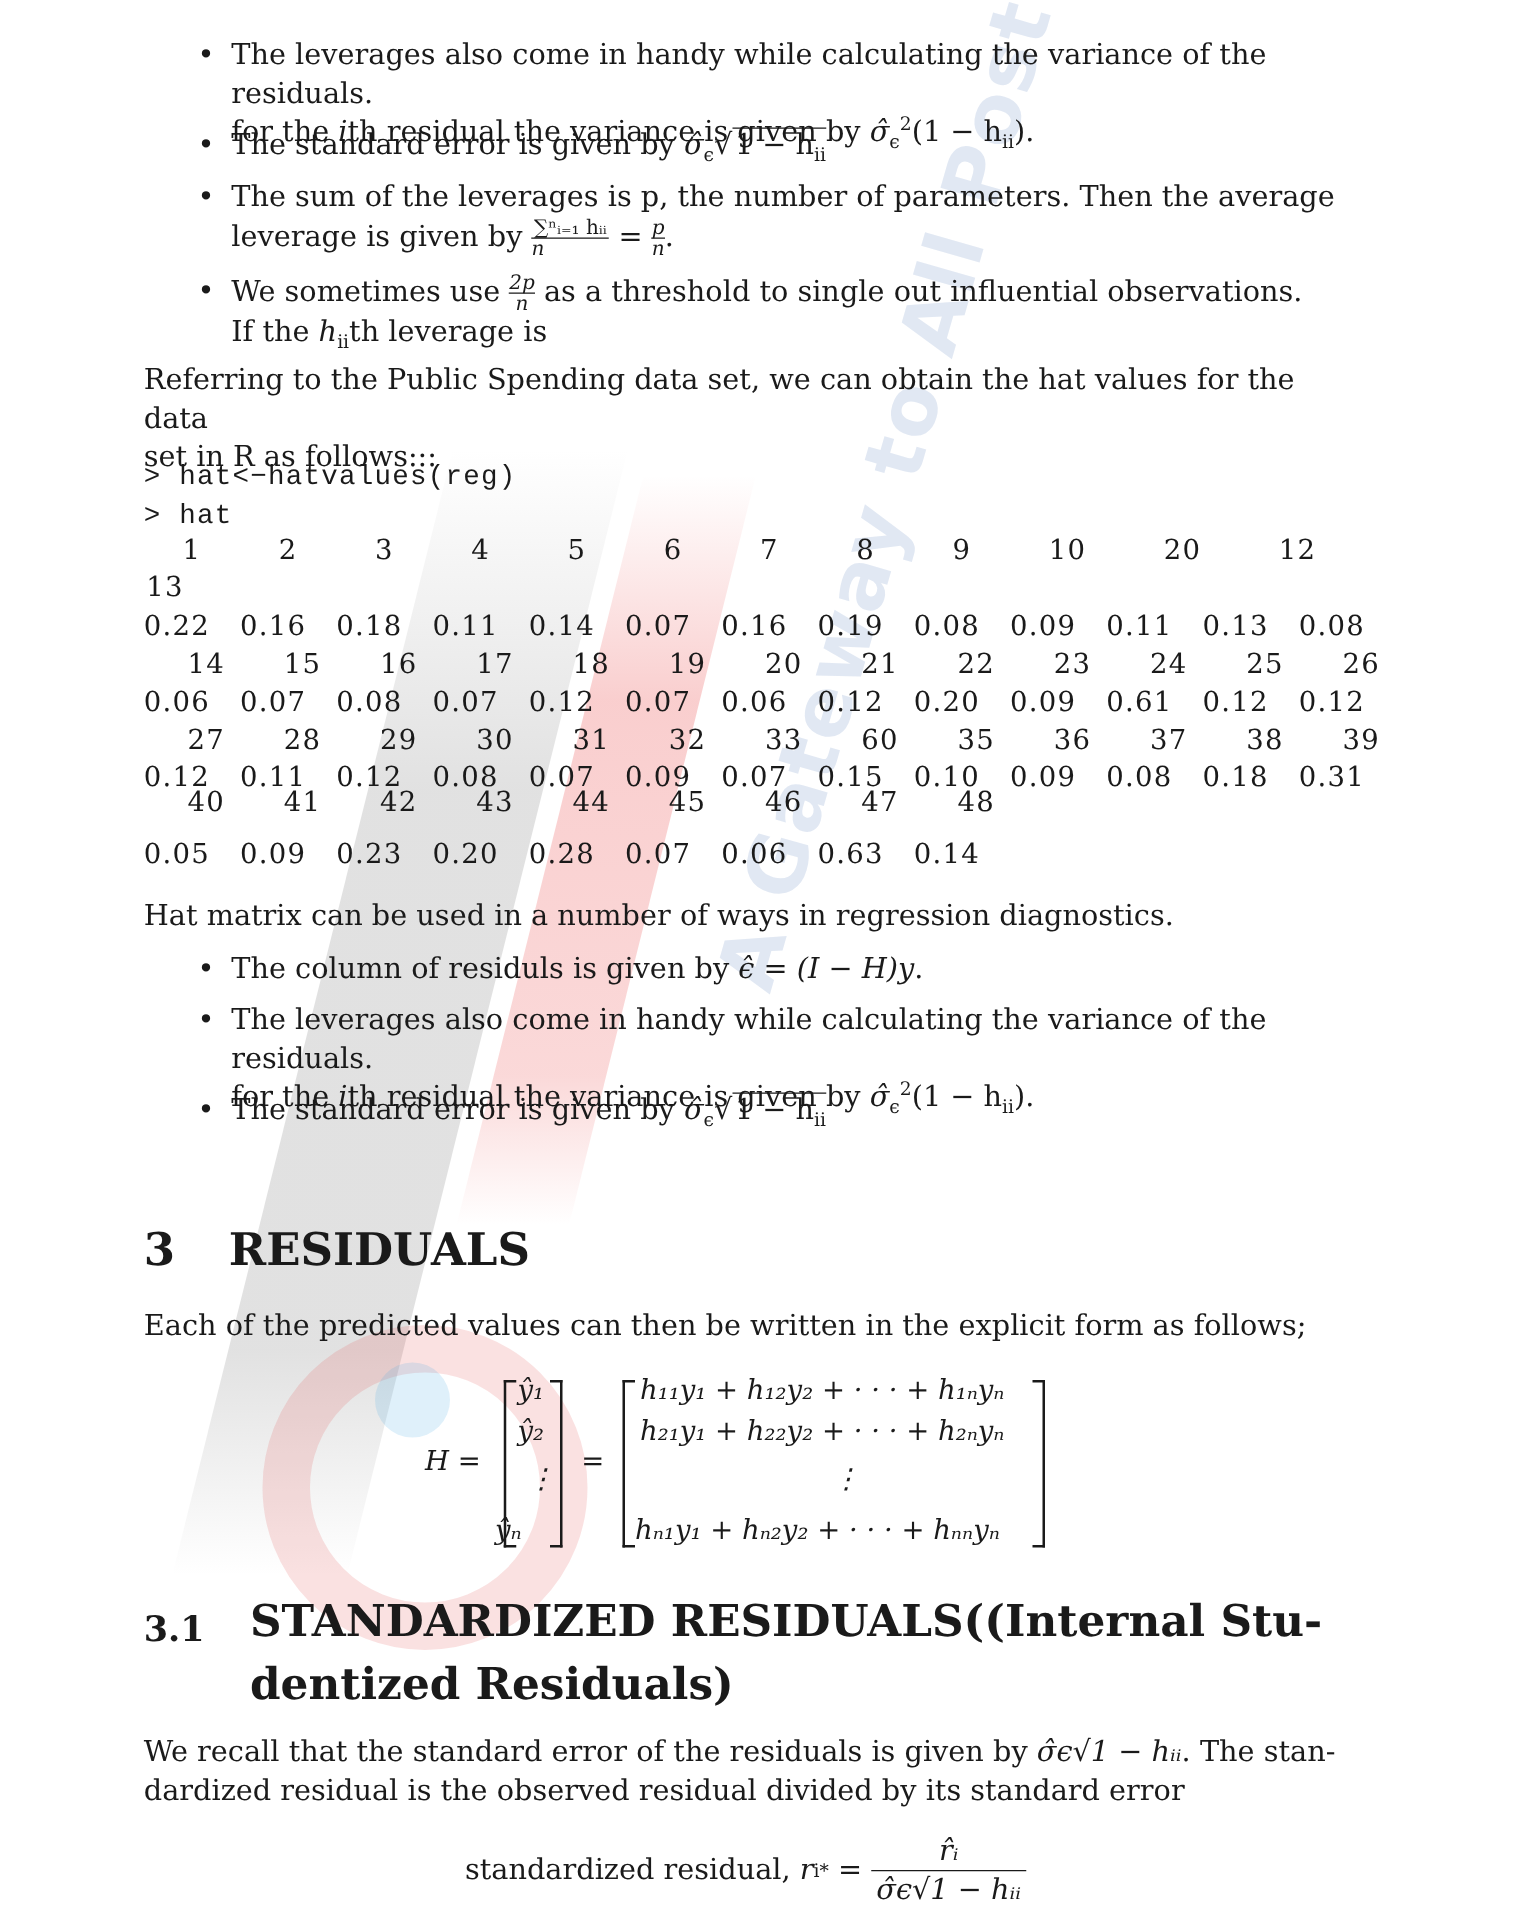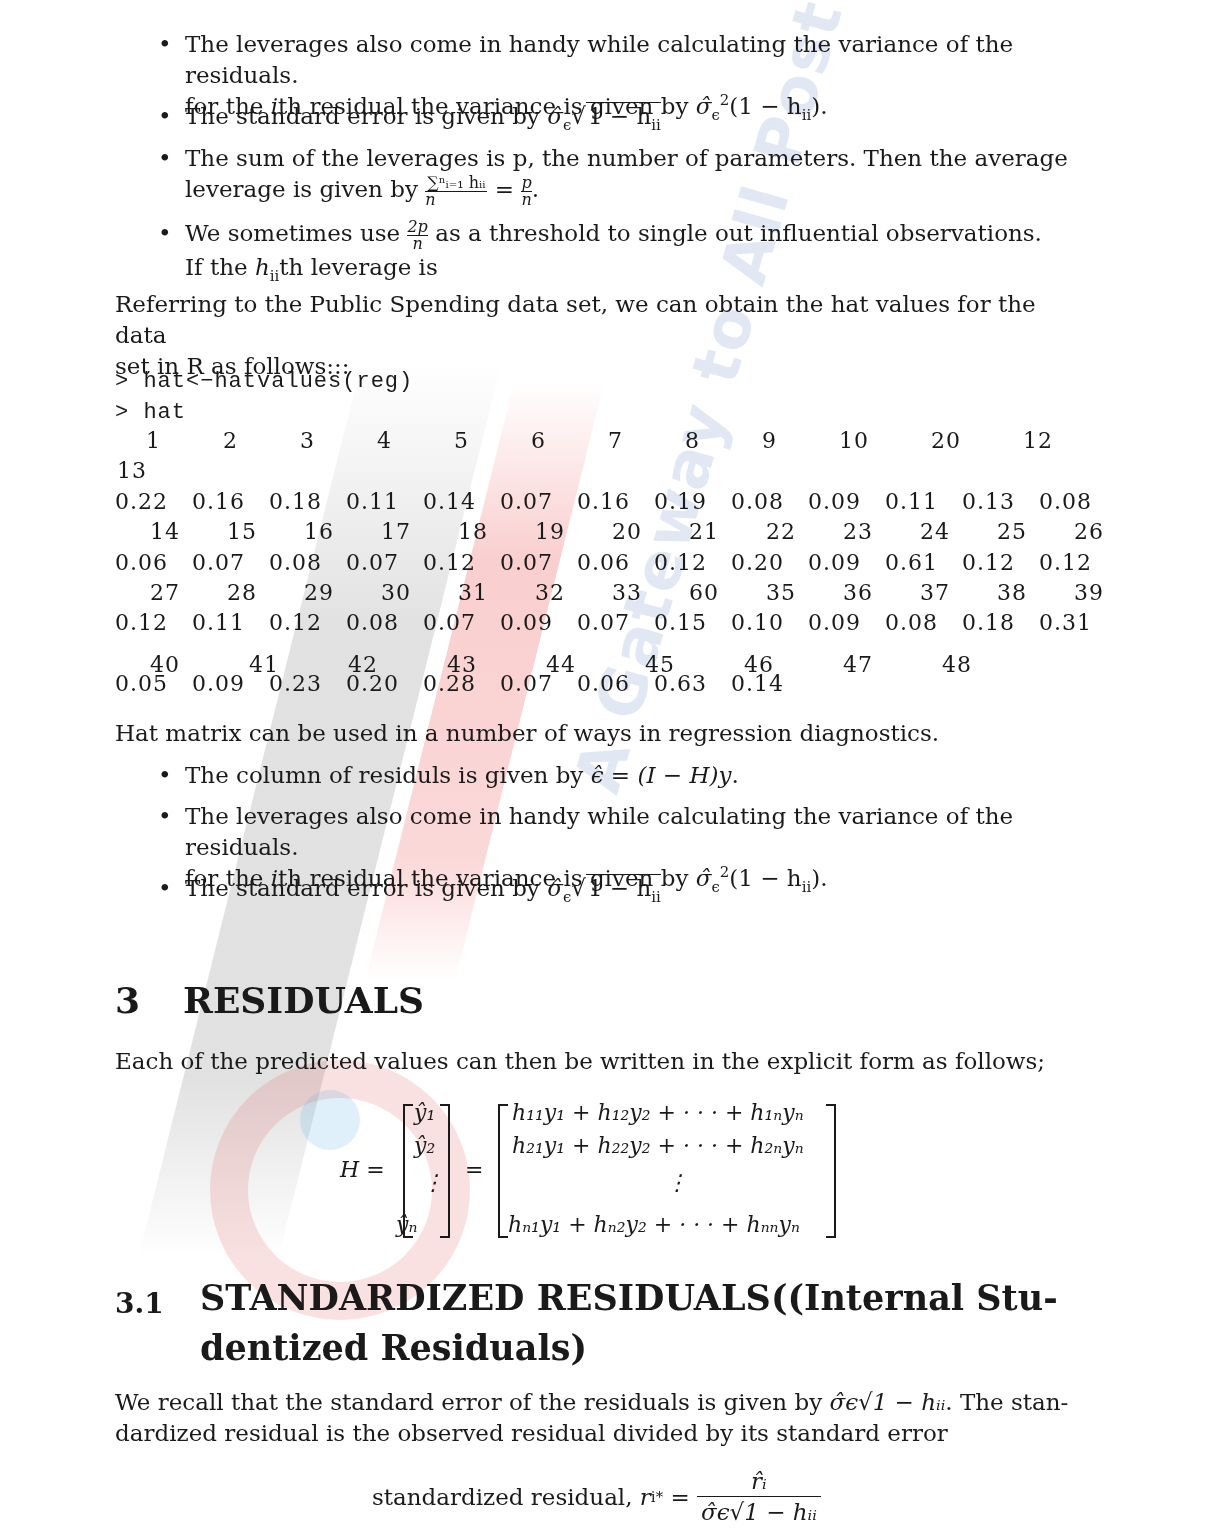--- a/index.html
+++ b/index.html
@@ -200,21 +200,21 @@
     <span>0.09</span>
     <span>0.07</span>
     <span>0.15</span>
     <span>0.10</span>
     <span>0.09</span>
     <span>0.08</span>
     <span>0.18</span>
     <span>0.31</span>
   </div>
 
-  <div class="idx-row" style="top:652px;gap:22px;">
+  <div class="idx-row" style="top:630px;">
     <span>40</span>
     <span>41</span>
     <span>42</span>
     <span>43</span>
     <span>44</span>
     <span>45</span>
     <span>46</span>
     <span>47</span>
     <span>48</span>
   </div>

